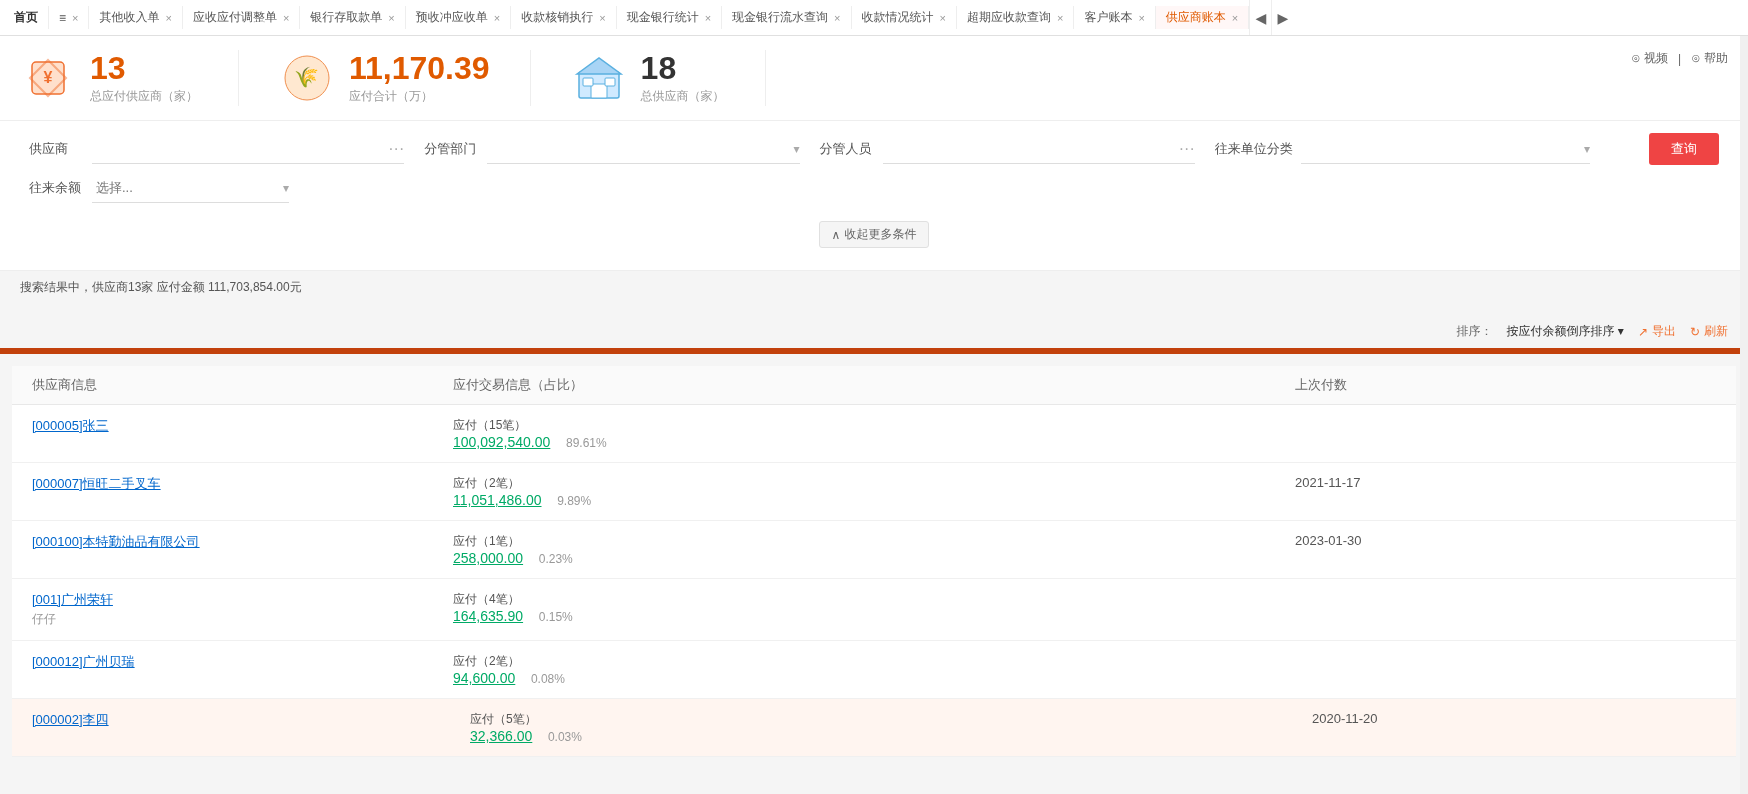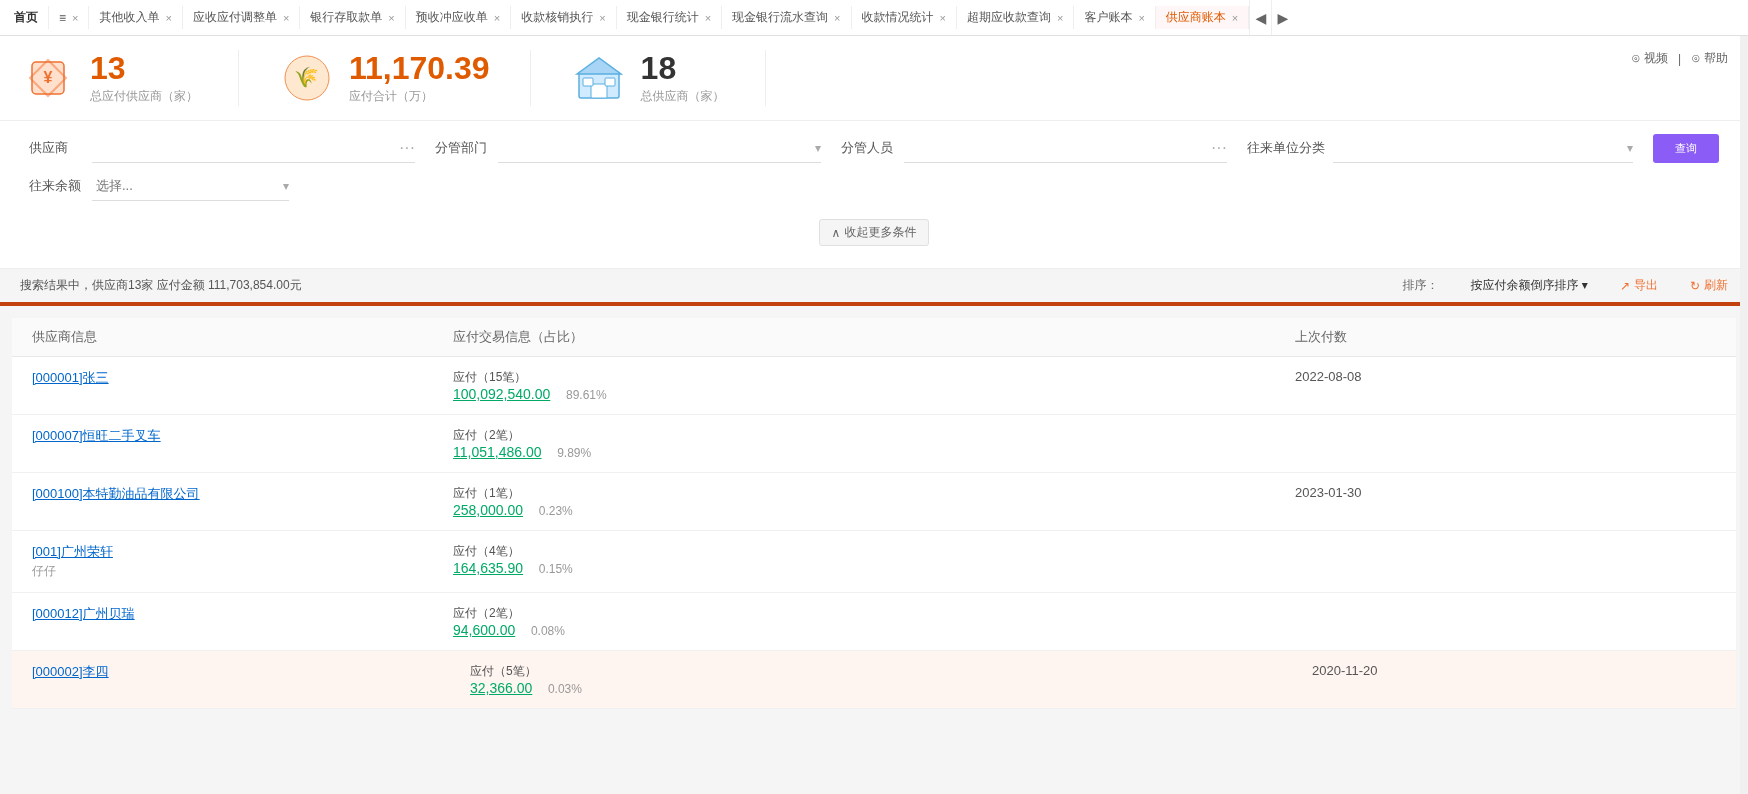--- a/index.html
+++ b/index.html
@@ -131,28 +131,29 @@
       flex: 1;
       border: none;
       outline: none;
       font-size: 13px;
       background: transparent;
       padding: 0 4px;
     }
     .filter-input-wrap .dots { color: #aaa; font-size: 16px; cursor: pointer; }
     .filter-input-wrap .arrow { color: #aaa; font-size: 12px; cursor: pointer; }
     .search-btn {
-      background: #8b5cf6;
+      background: #ef4444;
       color: #fff;
       border: none;
       padding: 7px 22px;
-      font-size: 11px;
+      font-size: 13px;
       border-radius: 3px;
       cursor: pointer;
       white-space: nowrap;
+      margin-left: 39px;
     }
     .collapse-btn {
       display: flex;
       align-items: center;
       justify-content: center;
       gap: 4px;
       font-size: 12px;
       color: #666;
       cursor: pointer;
       background: #f5f5f5;
@@ -164,26 +165,27 @@
     }
 
     
     .results-bar {
       display: flex;
       justify-content: space-between;
       background: #f5f5f5;
       padding: 8px 20px;
       font-size: 12px;
       color: #555;
-      border-bottom: 4px solid #c2410c;
+      border-bottom: 6px solid #c2410c;
     }
     .results-right {
       display: flex;
       align-items: center;
-      gap: 32px;
+      gap: 14px;
+      margin-top: 44px;
     }
     .sort-label { color: #666; }
     .sort-value { color: #333; cursor: pointer; }
     .action-btn {
       display: flex;
       align-items: center;
       gap: 4px;
       cursor: pointer;
       color: #f07030;
       font-size: 12px;
@@ -451,43 +453,43 @@
 <div class="table-wrap">
 
   <div class="table-header">
     <span>供应商信息</span>
     <span>应付交易信息（占比）</span>
     <span>上次付数</span>
   </div>
 
   <div class="table-row">
     <div>
-      <span class="supplier-link">[000001]张三</span>
+      <span class="supplier-link">[000005]张三</span>
     </div>
     <div class="payable-info">
       <div class="payable-title">应付（15笔）</div>
       <div>
         <span class="payable-amount">100,092,540.00</span>
         <span class="payable-pct">89.61%</span>
       </div>
     </div>
-    <div class="last-pay">2022-08-08</div>
   </div>
 
   <div class="table-row">
     <div>
       <span class="supplier-link">[000007]恒旺二手叉车</span>
     </div>
     <div class="payable-info">
       <div class="payable-title">应付（2笔）</div>
       <div>
         <span class="payable-amount">11,051,486.00</span>
         <span class="payable-pct">9.89%</span>
       </div>
     </div>
+    <div class="last-pay">2021-11-17</div>
   </div>
 
   <div class="table-row">
     <div>
       <span class="supplier-link">[000100]本特勤油品有限公司</span>
     </div>
     <div class="payable-info">
       <div class="payable-title">应付（1笔）</div>
       <div>
         <span class="payable-amount">258,000.00</span>

